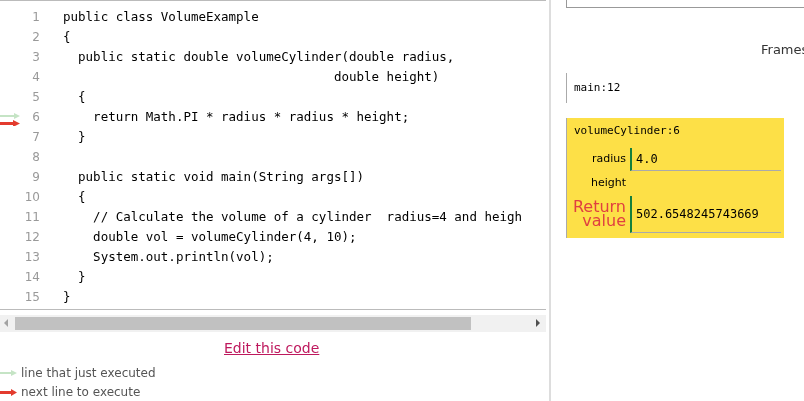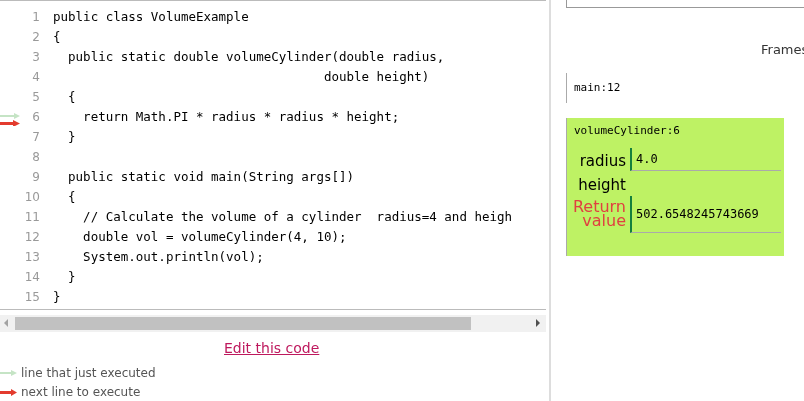--- a/index.html
+++ b/index.html
@@ -1,37 +1,37 @@
 <!DOCTYPE html>
 <html><head>
 <meta charset="utf-8">
 <style>
   html, body { margin:0; padding:0; background:#fff; }
   body { width:804px; height:401px; position:relative; overflow:hidden; font-family:"DejaVu Sans", sans-serif; }
   .left { position:absolute; left:0; top:0; width:550px; height:401px; }
   .code-box { position:absolute; left:0; top:0; width:546px; height:308px; border-top:1px solid #bbb; border-bottom:1px solid #bbb; overflow:hidden; }
   .code-line { position:absolute; left:0; height:20px; font-family:"DejaVu Sans Mono", monospace; font-size:12.5px; line-height:20px; white-space:pre; color:#000; }
   .ln { position:absolute; left:14px; width:26px; text-align:right; color:#999; font-family:"DejaVu Sans", sans-serif; font-size:12px; }
-  .src { position:absolute; left:53px; }
+  .src { position:absolute; left:63px; }
   .arrow { position:absolute; left:0; width:20px; height:6px; }
   .vdivider { position:absolute; left:549px; top:0; width:2px; height:401px; background:#ddd; }
   .hscroll { position:absolute; left:0; top:315px; width:546px; height:17px; background:#f1f1f1; }
   .hscroll .thumb { position:absolute; left:15px; top:2px; width:456px; height:13px; background:#c1c1c1; }
   .hscroll .larr { position:absolute; left:4px; top:4px; width:0; height:0; border-top:4px solid transparent; border-bottom:4px solid transparent; border-right:4px solid #a3a3a3; }
   .hscroll .rarr { position:absolute; right:6px; top:4px; width:0; height:0; border-top:4px solid transparent; border-bottom:4px solid transparent; border-left:4px solid #505050; }
   .edit-link { position:absolute; left:224px; top:340px; font-size:14px; color:#be185d; text-decoration:underline; cursor:pointer; }
   .legend-row { position:absolute; left:0; height:18px; font-size:12px; color:#555; line-height:18px; }
   .legend-row .lbl { position:absolute; left:21px; white-space:nowrap; }
   .right { position:absolute; left:551px; top:0; width:253px; height:401px; }
   .top-box { position:absolute; left:15px; top:-2px; width:240px; height:9px; border-left:1px solid #999; border-bottom:1px solid #999; }
   .frames-hdr { position:absolute; left:210px; top:42px; font-size:13px; color:#333; }
   .main-frame { position:absolute; left:15px; top:73px; height:30px; border-left:1px solid #aaa; font-family:"DejaVu Sans Mono", monospace; font-size:11px; line-height:30px; padding-left:7px; color:#000; }
-  .vc-frame { position:absolute; left:15px; top:118px; width:217px; height:138px; background:#bef264; border-left:1px solid #aaa; }
+  .vc-frame { position:absolute; left:15px; top:118px; width:217px; height:120px; background:#fde047; border-left:1px solid #aaa; }
   .vc-title { position:absolute; left:7px; top:6px; font-family:"DejaVu Sans Mono", monospace; font-size:11px; color:#000; }
-  .var-name { position:absolute; right:158px; text-align:right; font-size:15px; color:#000; }
+  .var-name { position:absolute; right:158px; text-align:right; font-size:11px; color:#000; }
   .var-name.ret { color:#e04040; font-size:16px; line-height:14px; }
   .var-val { position:absolute; left:63px; width:145px; border-left:2px solid #15803d; border-bottom:1px solid #aaa; font-family:"DejaVu Sans Mono", monospace; font-size:12px; padding-left:4px; color:#000; }
 </style>
 </head>
 <body>
 
 <div class="left">
   <div class="code-box">
     <div class="code-line" style="top:6px"><span class="ln">1</span><span class="src">public class VolumeExample</span></div>
     <div class="code-line" style="top:26px"><span class="ln">2</span><span class="src">{</span></div>

